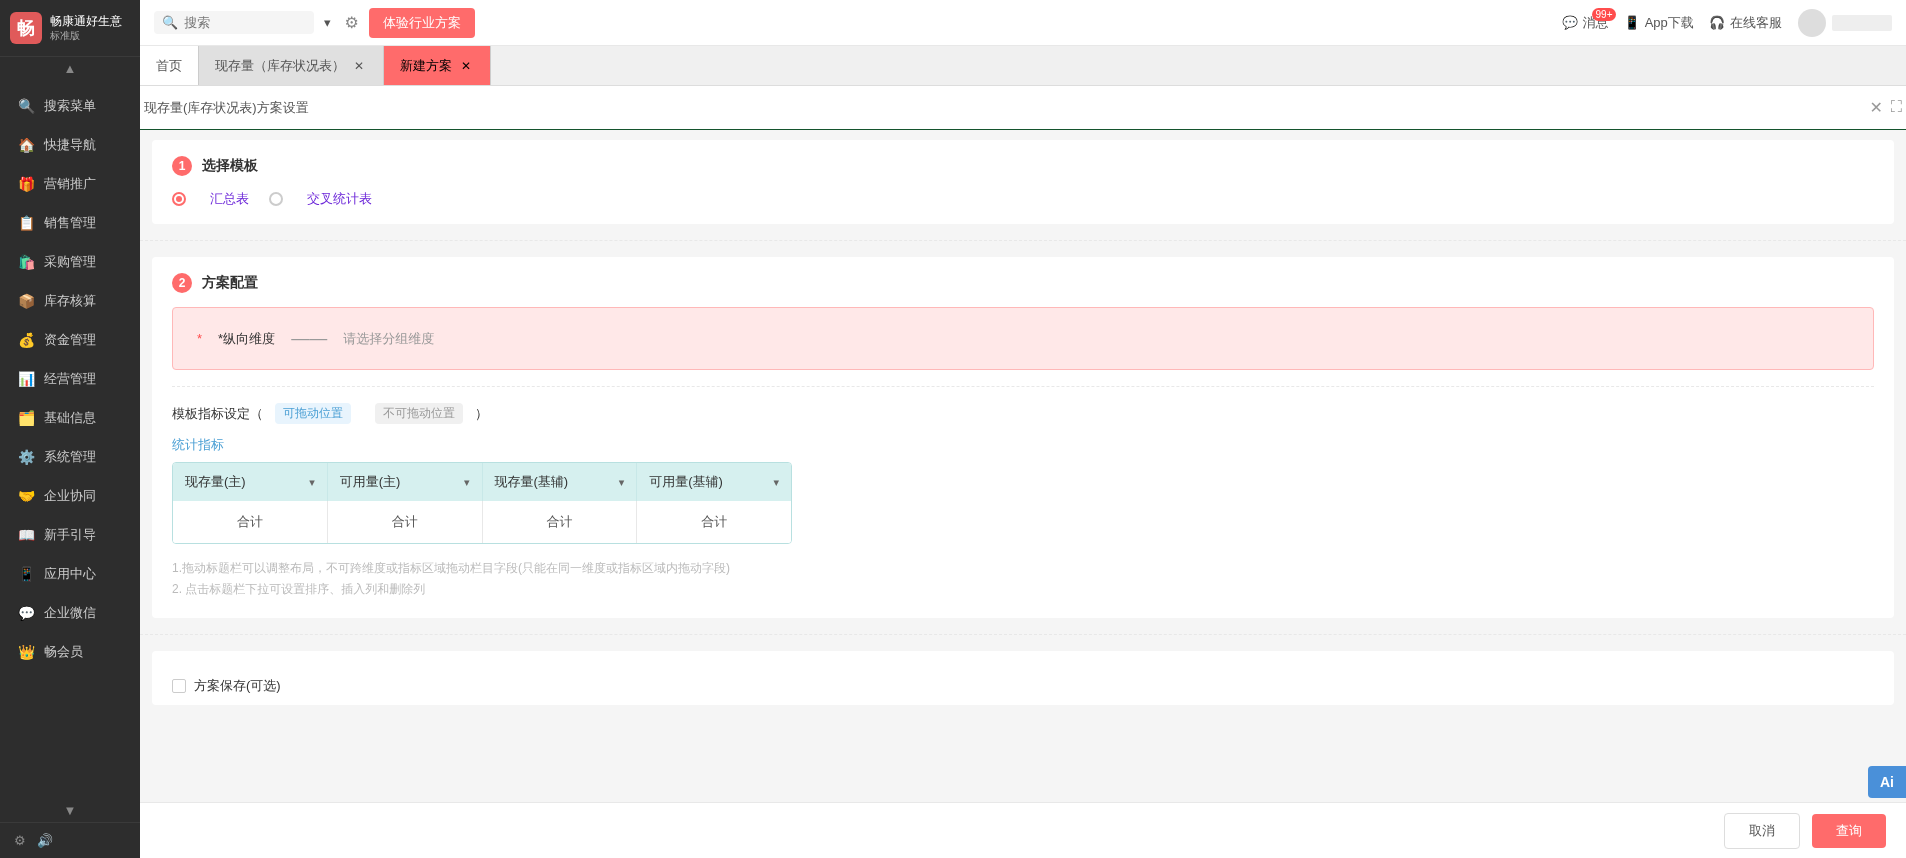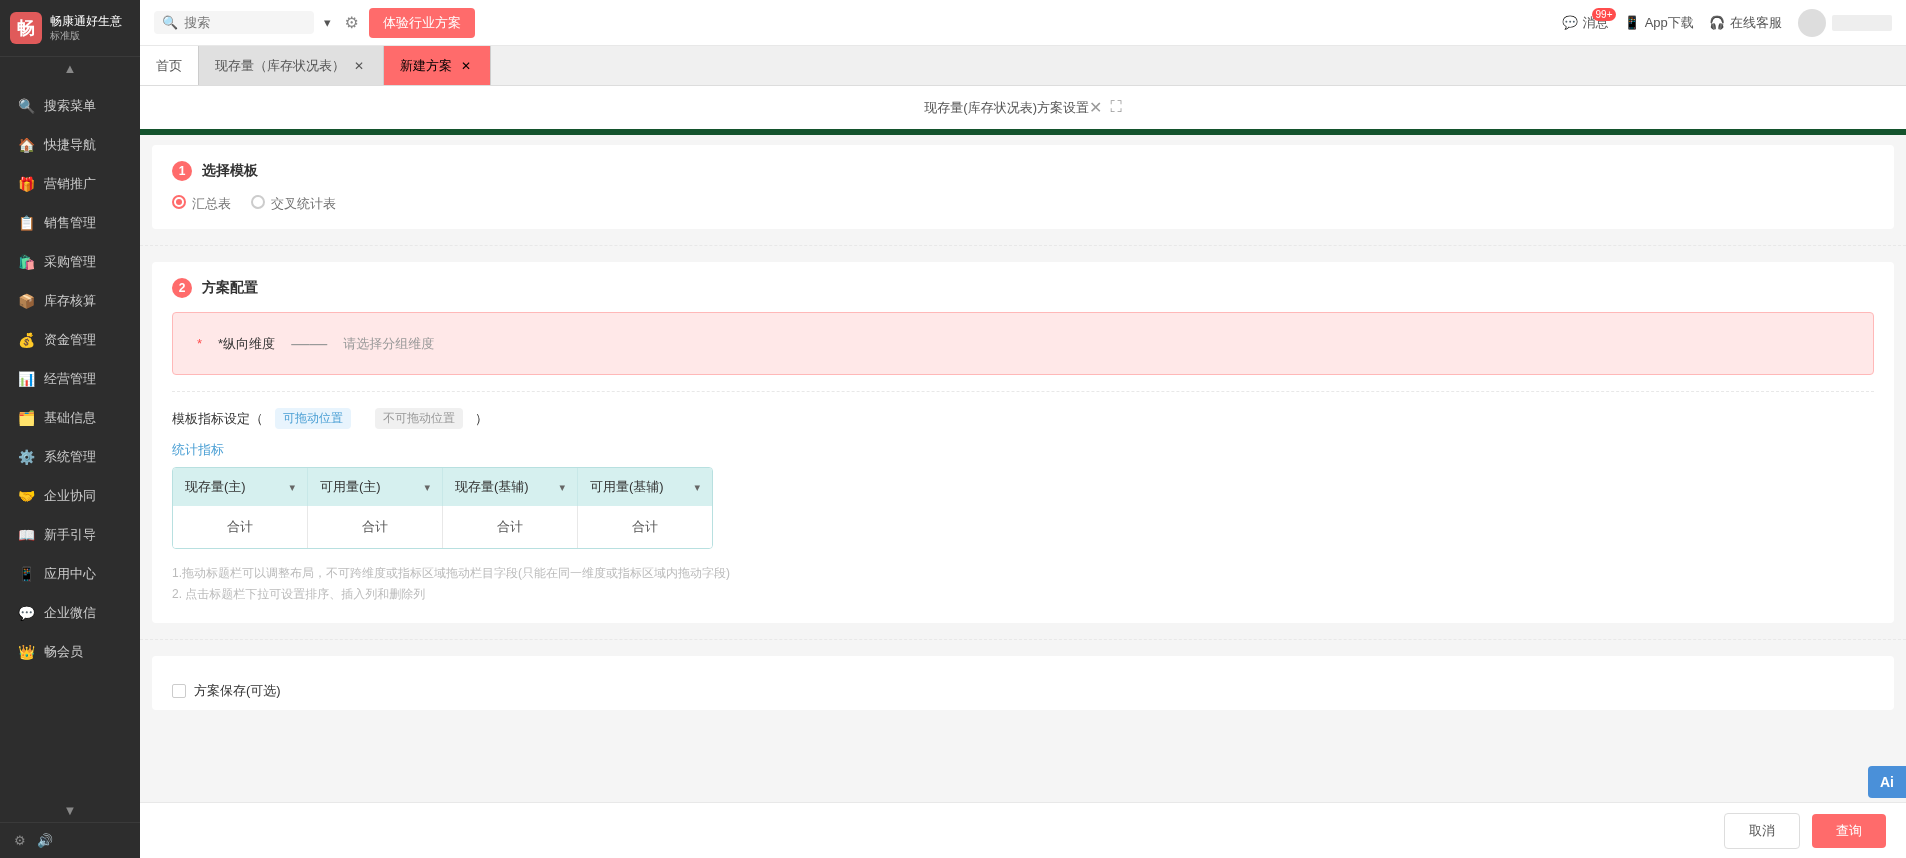--- a/index.html
+++ b/index.html
@@ -155,21 +155,21 @@
     .step-badge {
       width: 20px; height: 20px; border-radius: 50%;
       background: #ff6b6b; color: #fff;
       display: flex; align-items: center; justify-content: center;
       font-size: 12px; font-weight: bold; flex-shrink: 0;
     }
     .step-label { font-size: 14px; font-weight: bold; color: #333; }
 
     
     .radio-group { display: flex; align-items: center; gap: 20px; }
-    .radio-item { display: flex; align-items: flex-start; gap: 6px; cursor: pointer; font-size: 13px; color: #737373; }
+    .radio-item { display: flex; align-items: center; gap: 24px; cursor: pointer; font-size: 13px; color: #6d28d9; }
     .radio-dot {
       width: 14px; height: 14px; border-radius: 50%; border: 2px solid #ccc;
       display: flex; align-items: center; justify-content: center;
     }
     .radio-dot.checked { border-color: #ff6b6b; }
     .radio-dot.checked::after {
       content: ''; width: 6px; height: 6px; border-radius: 50%; background: #ff6b6b;
     }
 
     
@@ -190,21 +190,21 @@
       background: #e8f4fd; border-radius: 4px; padding: 2px 8px;
       color: #4a9fd4; font-size: 12px;
     }
     .tag-not-draggable {
       background: #f0f0f0; border-radius: 4px; padding: 2px 8px;
       color: #999; font-size: 12px;
     }
 
     
     .stats-label { color: #4a9fd4; font-size: 13px; margin-bottom: 8px; }
-    .stats-table { border: 1px solid #b8e0e0; border-radius: 4px; overflow: hidden; width: 541px; }
+    .stats-table { border: 1px solid #b8e0e0; border-radius: 4px; overflow: hidden; width: 620px; }
     .stats-table-header { display: flex; background: #d6f0ef; }
     .stats-table-body { display: flex; background: #fff; }
     .stats-col {
       flex: 1; padding: 10px 12px;
       display: flex; align-items: center; justify-content: space-between;
       border-right: 1px solid #c8e8e8;
       font-size: 13px; color: #333;
     }
     .stats-col:last-child { border-right: none; }
     .stats-col-body {
@@ -368,21 +368,21 @@
       <span class="tab-close">✕</span>
     </div>
     <div class="tab active">
       <span>新建方案</span>
       <span class="tab-close">✕</span>
     </div>
   </div>
 
   <div class="content">
 
-    <div class="panel" style="padding: 12px 4px; border-bottom: 6px solid #14532d; display:flex; align-items:center; justify-content:center;">
+    <div class="panel" style="padding: 12px 4px; border-bottom: 1px solid #14532d; display:flex; align-items:center; justify-content:space-between;">
       <span style="font-size:13px;color:#555;">现存量(库存状况表)方案设置</span>
       <div style="display:flex;gap:8px;">
         <span style="cursor:pointer;color:#999;font-size:16px;">✕</span>
         <span style="cursor:pointer;color:#999;font-size:16px;">⛶</span>
       </div>
     </div>
 
     <div class="section">
       <div class="step-header">
         <div class="step-badge">1</div>

